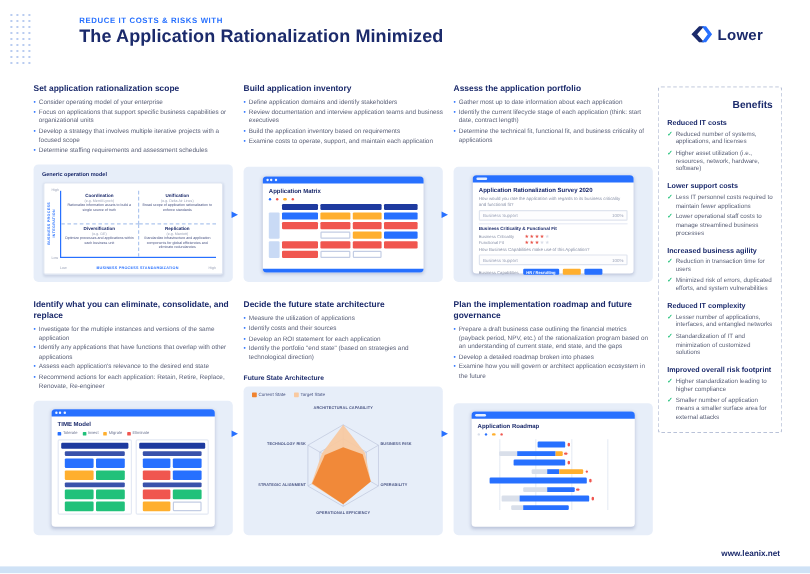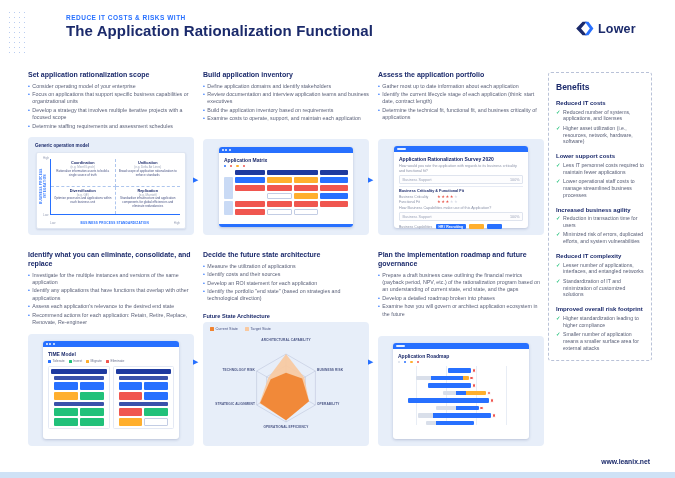--- a/index.html
+++ b/index.html
@@ -116,38 +116,38 @@
   .rl4{left:2px;top:80px;width:50px;text-align:right}
   .rl5{left:2px;top:46px;width:50px;text-align:right}
 
   
   .arrow{position:absolute;color:var(--blue);font-size:7px;line-height:1}
   .a1{left:193px;top:176px}.a2{left:368px;top:176px}.a3{left:193px;top:358px}.a4{left:368px;top:358px}
 
   
   .benefits{position:absolute;left:548px;top:72px;width:104px;height:289px;background:#fff;
     border:1px dashed #b9c2d8;border-radius:3px;padding:9px 7px 6px}
-  .b-title{font-size:8.5px;font-weight:bold;color:var(--navy);text-align:left;margin-bottom:8px}
+  .b-title{font-size:8.5px;font-weight:bold;color:var(--navy);text-align:right;margin-bottom:8px}
   .b-sec{margin-bottom:8px}
   .b-head{font-size:6px;font-weight:bold;color:var(--navy);margin-bottom:2.5px}
   .benefit{font-size:5.2px;line-height:1.32;color:var(--panelText);margin-bottom:2.5px}
   .benefit .li-ic{color:var(--green);font-weight:bold;font-size:5.4px}
 
   
   .url{position:absolute;right:25px;top:458px;font-size:6.8px;font-weight:bold;color:var(--navy)}
   .strip{position:absolute;left:0;right:0;bottom:0;height:6px;background:var(--strip)}
 </style>
 </head>
 <body>
 
 <div id="page">
 
   <div class="dots"></div>
   <div class="eyebrow">REDUCE IT COSTS &amp; RISKS WITH</div>
-  <div class="h-title">The Application Rationalization Functional</div>
+  <div class="h-title">The Application Rationalization Minimized</div>
 
   <div class="logo">
     <span style="display:flex">
       <svg width="19" height="15" viewBox="0 0 19 15">
         <path d="M1.2 7.5 L7.6 0.8 h4.2 L6.0 7.5 l5.8 6.7 h-4.2 Z" fill="#1B2A6B"></path>
         <path d="M9.8 0.8 h3.6 l5.0 6.7 -5.0 6.7 h-3.6 l5.0-6.7 Z" fill="#2770FF"></path>
       </svg>
     </span>
     <span class="logo-text">Lower</span>
   </div>

